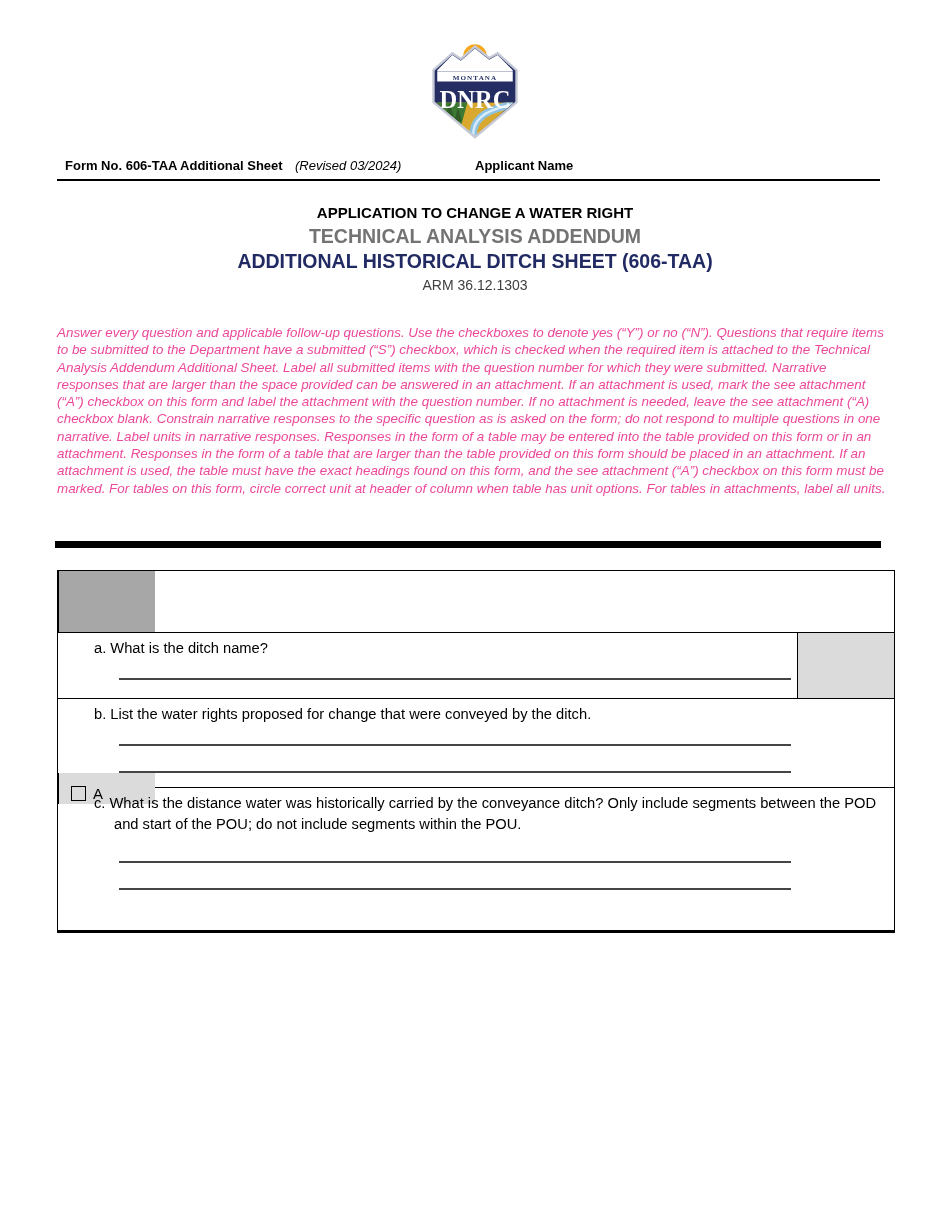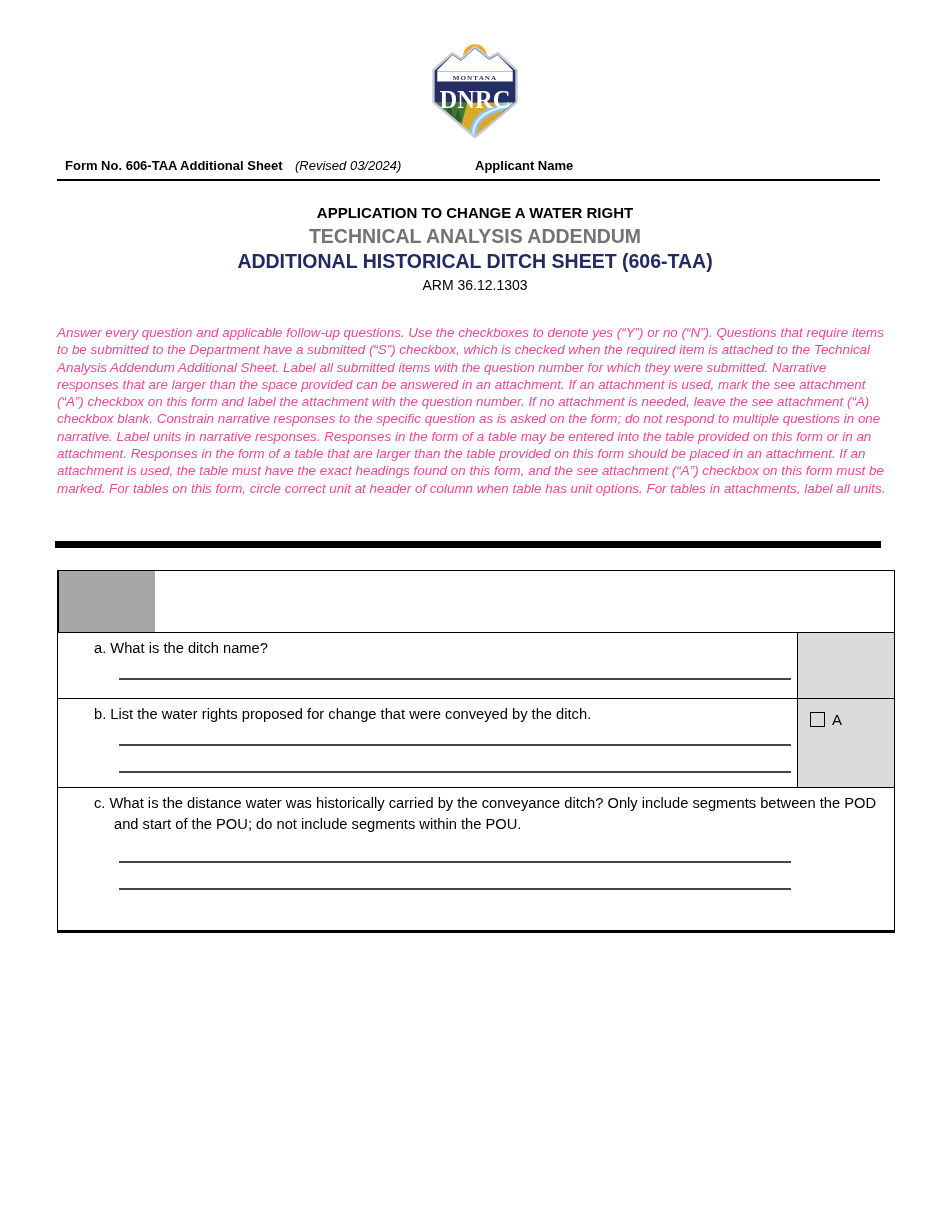--- a/index.html
+++ b/index.html
@@ -13,35 +13,35 @@
   .hdr-form{position:absolute;left:8px;top:0;font-weight:bold;white-space:nowrap;}
   .hdr-rev{position:absolute;left:238px;top:0;font-style:italic;white-space:nowrap;}
   .hdr-app{position:absolute;left:418px;top:0;font-weight:bold;white-space:nowrap;}
   .hdr-rule{position:absolute;left:57px;top:179px;width:823px;height:2px;background:#000;}
 
   
   .titles{position:absolute;left:0;top:204px;width:950px;text-align:center;}
   .t1{font-size:15px;font-weight:bold;color:#000;}
   .t2{font-size:19.5px;font-weight:bold;color:#737373;margin-top:4px;}
   .t3{font-size:19.5px;font-weight:bold;color:#212A63;margin-top:2px;}
-  .t4{font-size:14px;color:#000000;margin-top:4px;}
+  .t4{font-size:14px;color:#404040;margin-top:4px;}
 
   
   .instructions{position:absolute;left:57px;top:324px;width:833px;
     font-size:13.4px;font-style:italic;line-height:17.3px;color:#ec4899;}
 
   
   .section-bar{position:absolute;left:55px;top:541px;width:826px;height:7px;background:#000;}
 
   
   .qtable{position:absolute;left:57px;top:570px;width:838px;box-sizing:border-box;
     border:1px solid #000;border-bottom:3px solid #000;font-size:14.7px;line-height:21px;}
   .trow{display:flex;border-bottom:1px solid #000;box-sizing:border-box;}
   .trow:last-child{border-bottom:none;flex-direction:column;}
-  .r1{height:62px;} .r2{height:66px;} .r3{height:89px;} .r4{height:142px;}
+  .r1{height:62px;} .r2{height:66px;} .r3{height:89px;flex-direction:column;} .r4{height:142px;}
   .qcell{flex:1;min-width:0;}
   .acell{width:97px;flex:none;border-left:1px solid #000;box-sizing:border-box;}
   .acell-dark{background:#A7A7A7;}
   .acell-light{background:#DBDBDB;}
   .qmain{margin:5px 4px 0 22px;text-indent:-16px;}
   .qsub{margin:5px 8px 0 56px;text-indent:-20px;}
   .uline{height:0;border-top:2px solid #454545;margin-left:61px;width:672px;}
   .u-a1{margin-top:19px;}
   .u-b1{margin-top:19px;} .u-b2{margin-top:25px;}
   .u-c1{margin-top:26px;} .u-c2{margin-top:25px;}

